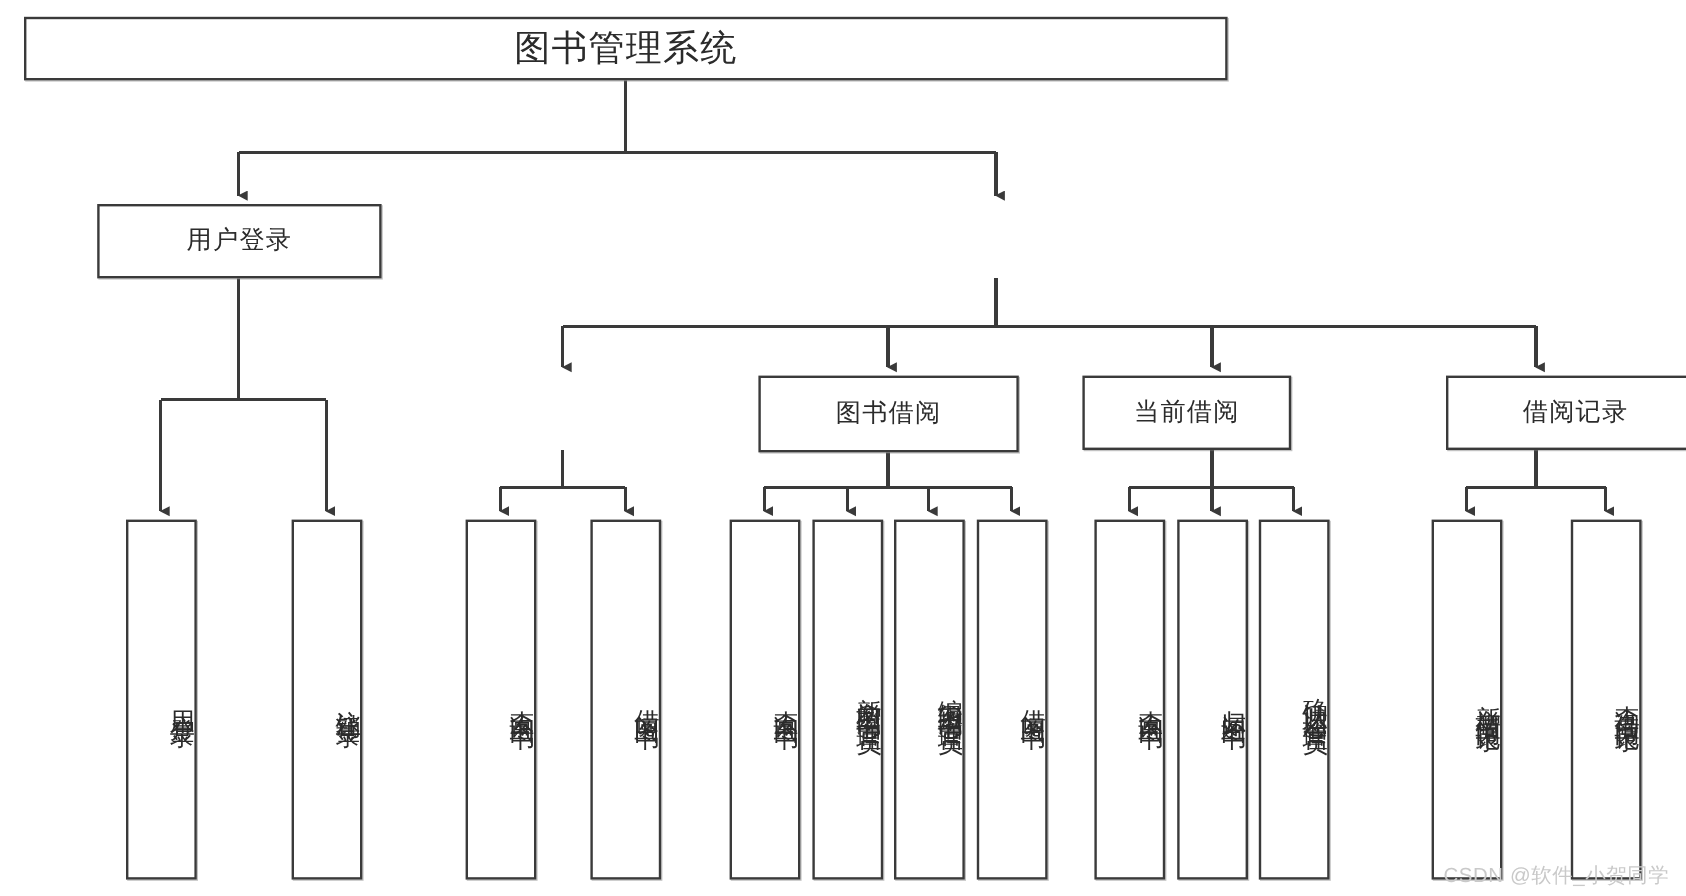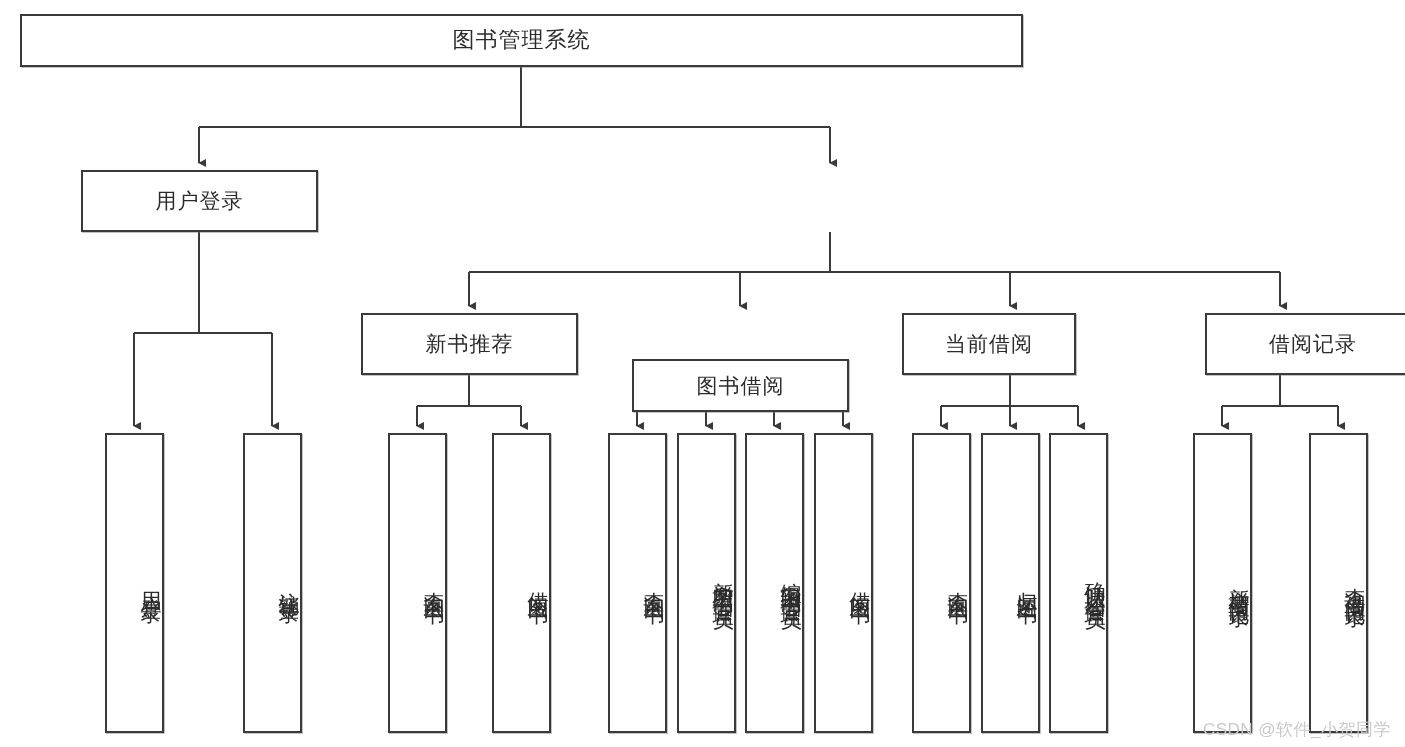--- a/index.html
+++ b/index.html
@@ -24,21 +24,21 @@
     align-items:center;
     justify-content:center;
     text-align:center;
     box-shadow:1px 1px 0 rgba(120,120,120,.45);
   }
   .node.h{
     font-size:21px;
     letter-spacing:1px;
     line-height:1.2;
   }
-  .node.root{font-size:22px;}
+  .node.root{font-size:30px;}
   .node.v{
     font-size:21px;
     writing-mode:vertical-rl;
     text-orientation:upright;
     letter-spacing:4px;
     line-height:1.05;
     padding:6px 0;
     align-items:flex-start;
     justify-content:center;
     white-space:nowrap;
@@ -118,24 +118,21 @@
   </svg>
 
   <div class="node h root" style="left:20px;top:14px;width:1003px;height:53px;">
     <span>图书管理系统</span>
   </div>
 
   <div class="node h" style="left:81px;top:170px;width:237px;height:62px;">
     <span>用户登录</span>
   </div>
 
-  <div class="node h" style="left:361px;top:313px;width:217px;height:62px;">
-    <span>新书推荐</span>
-  </div>
-  <div class="node h" style="left:632px;top:313px;width:217px;height:53px;margin-top:46px;">
+  <div class="node h" style="left:632px;top:313px;width:217px;height:64px;">
     <span>图书借阅</span>
   </div>
   <div class="node h" style="left:902px;top:313px;width:174px;height:62px;">
     <span>当前借阅</span>
   </div>
   <div class="node h" style="left:1205px;top:313px;width:216px;height:62px;">
     <span>借阅记录</span>
   </div>
 
   <div class="node v" style="left:105px;top:433px;width:59px;height:300px;">

